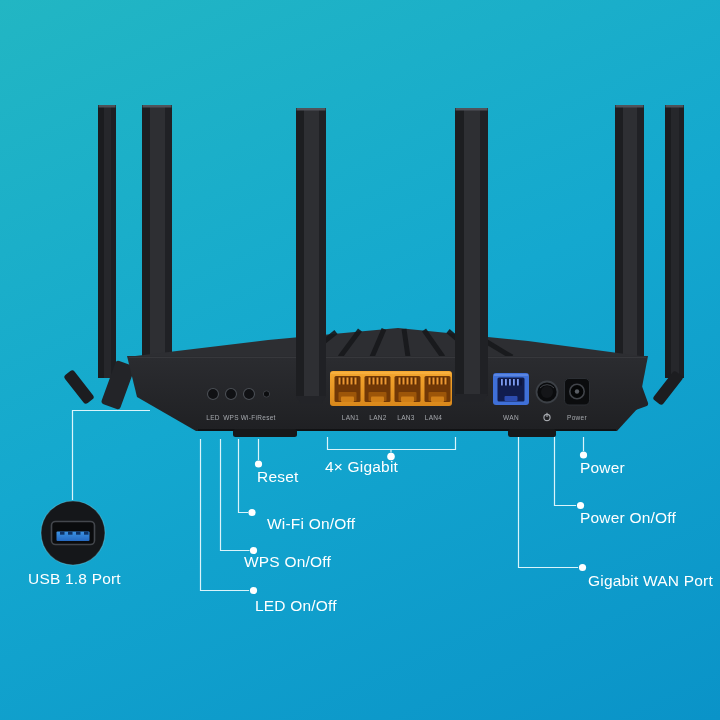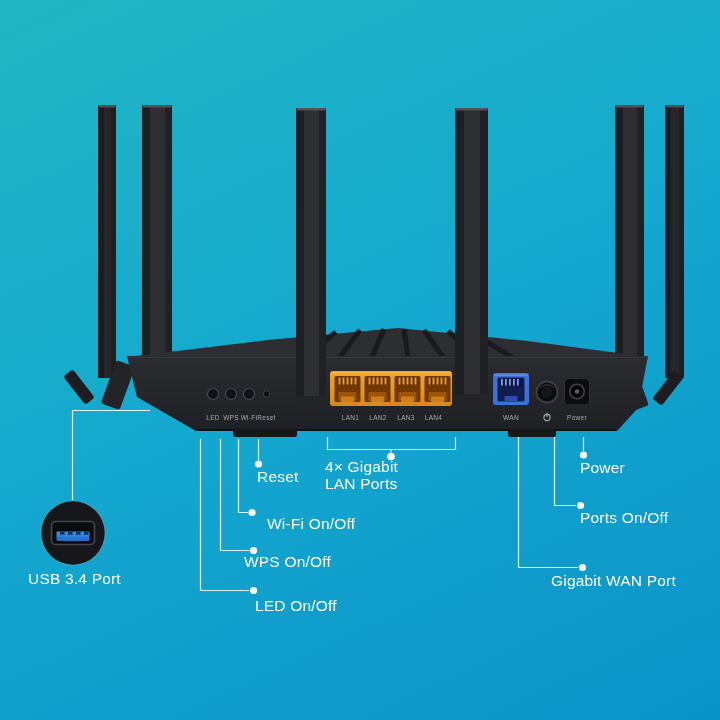--- a/index.html
+++ b/index.html
@@ -267,20 +267,19 @@
       </g>
     </g>
   </svg>
 
   <div class="callout" style="left:257px; top:468px;">Reset</div>
   <div class="callout" style="left:267px; top:515px;">Wi-Fi On/Off</div>
   <div class="callout" style="left:244px; top:553px;">WPS On/Off</div>
   <div class="callout" style="left:255px; top:597px;">LED On/Off</div>
   <div class="callout center" style="left:325px; top:458px; width:130px;">
     <div>4× Gigabit</div>
-    <div>LAN Ports</div>
   </div>
   <div class="callout" style="left:580px; top:459px;">Power</div>
-  <div class="callout" style="left:580px; top:509px;">Ports On/Off</div>
-  <div class="callout" style="left:551px; top:572px;">Gigabit WAN Port</div>
-  <div class="callout" style="left:28px; top:570px;">USB 3.4 Port</div>
+  <div class="callout" style="left:580px; top:509px;">Power On/Off</div>
+  <div class="callout" style="left:588px; top:572px;">Gigabit WAN Port</div>
+  <div class="callout" style="left:28px; top:570px;">USB 1.8 Port</div>
 
 </div>
 
 </body></html>

